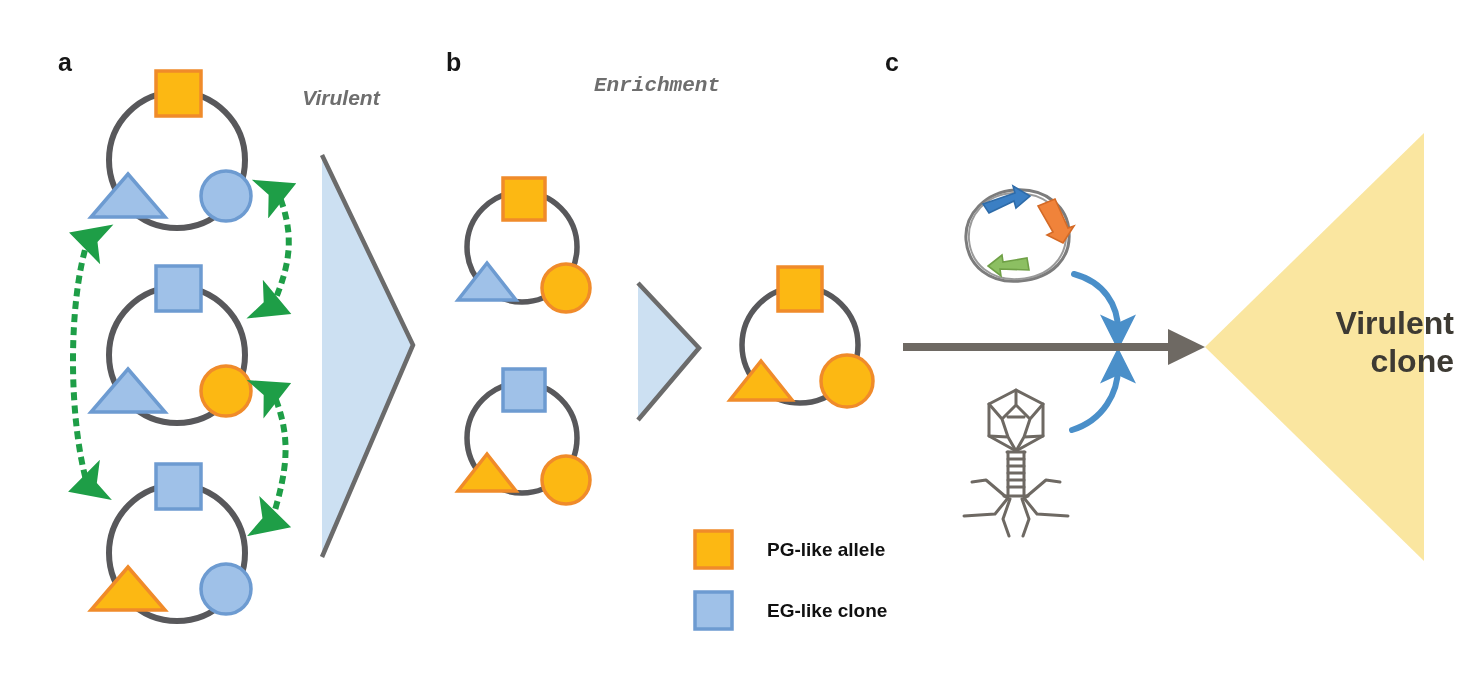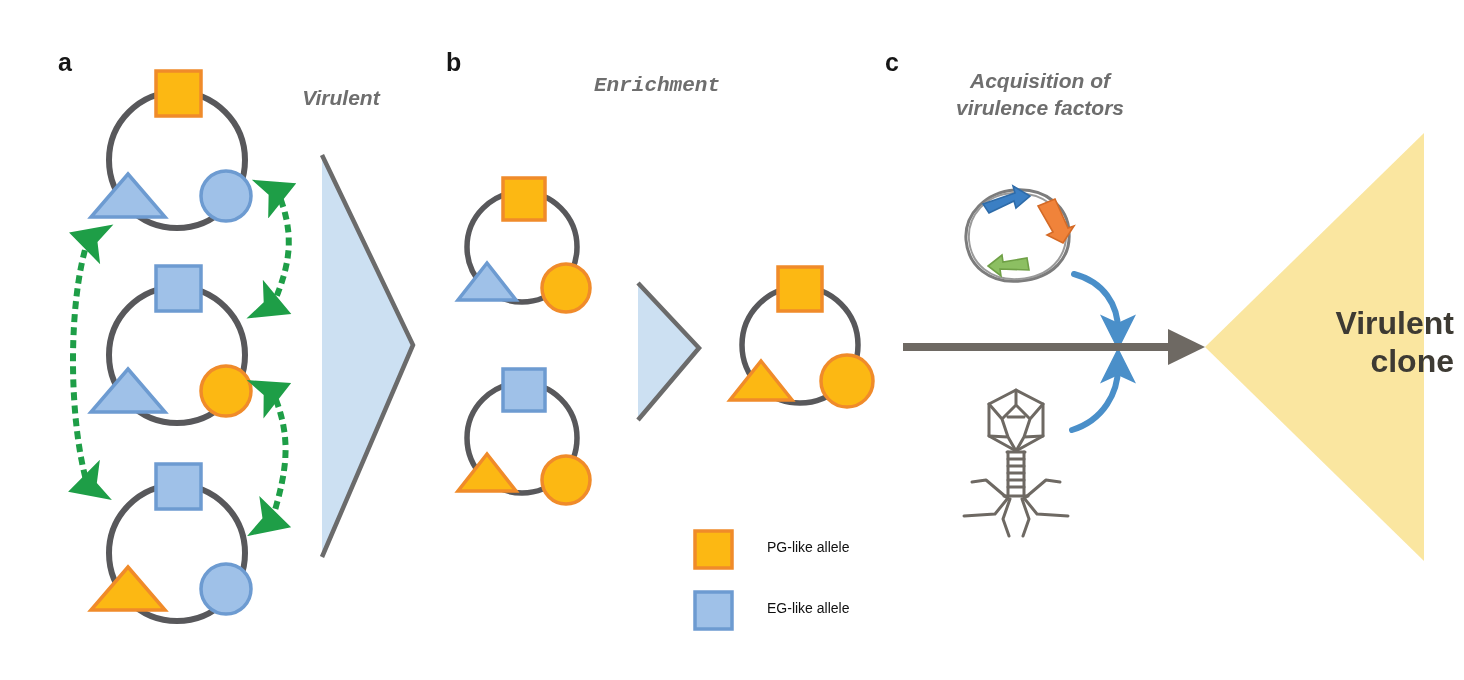--- a/index.html
+++ b/index.html
@@ -24,22 +24,22 @@
     font-style:italic;
     font-size:21px;
     color:#6e6e6e;
     text-align:center;
     line-height:1.28;
     white-space:pre-line;
   }
 
   .legend-label{
     position:absolute;
-    font-weight:normal;
-    font-size:14px;
+    font-weight:bold;
+    font-size:19px;
     color:#101010;
     white-space:nowrap;
   }
 
   .virulent-text{
     position:absolute;
     font-weight:bold;
     font-size:32px;
     color:#3d3a33;
     text-align:right;
@@ -53,22 +53,20 @@
 <body>
 
 <div id="stage">
 
   <div class="panel-letter" style="left:58px;top:48px;">a</div>
   <div class="panel-letter" style="left:446px;top:48px;">b</div>
   <div class="panel-letter" style="left:885px;top:48px;">c</div>
 
   <div class="stage-title" style="left:286px;top:85px;width:110px;">Virulent</div>
   <div class="stage-title" style="left:592px;top:73px;width:130px;font-family:Liberation Mono, monospace;">Enrichment</div>
-  <div class="stage-title" style="left:940px;top:68px;width:200px;">Acquisition of
-virulence factors</div>
 
   <svg width="1464" height="680" viewBox="0 0 1464 680">
     <defs>
 
       <marker id="gh-up" markerWidth="7" markerHeight="7" refX="3.2" refY="3.4" orient="auto" markerUnits="strokeWidth">
         <path d="M3.4 0 L7 6.6 L3.4 5.0 L0 6.6 Z" fill="#1E9E47"></path>
       </marker>
       <marker id="gh-dn" markerWidth="7" markerHeight="7" refX="3.2" refY="3.4" orient="auto" markerUnits="strokeWidth">
         <path d="M3.4 0 L7 6.6 L3.4 5.0 L0 6.6 Z" fill="#1E9E47"></path>
       </marker>
@@ -193,18 +191,18 @@
       <polygon points="1205,347 1168,329 1168,365" fill="#6E6963"></polygon>
     </g>
 
     <polygon points="1205,347 1424,133 1424,561" fill="#FAE6A0"></polygon>
 
     <rect x="695" y="531" width="37" height="37" fill="#FCB813" stroke="#F08B2A" stroke-width="3.5"></rect>
     <rect x="695" y="592" width="37" height="37" fill="#9FC1E8" stroke="#6D9BD1" stroke-width="3.5"></rect>
   </svg>
 
   <div class="legend-label" style="left:767px;top:539px;">PG-like allele</div>
-  <div class="legend-label" style="left:767px;top:600px;">EG-like allele</div>
+  <div class="legend-label" style="left:767px;top:600px;">EG-like clone</div>
 
   <div class="virulent-text" style="left:1264px;top:305px;width:190px;">Virulent
 clone</div>
 
 </div>
 
 </body></html>

